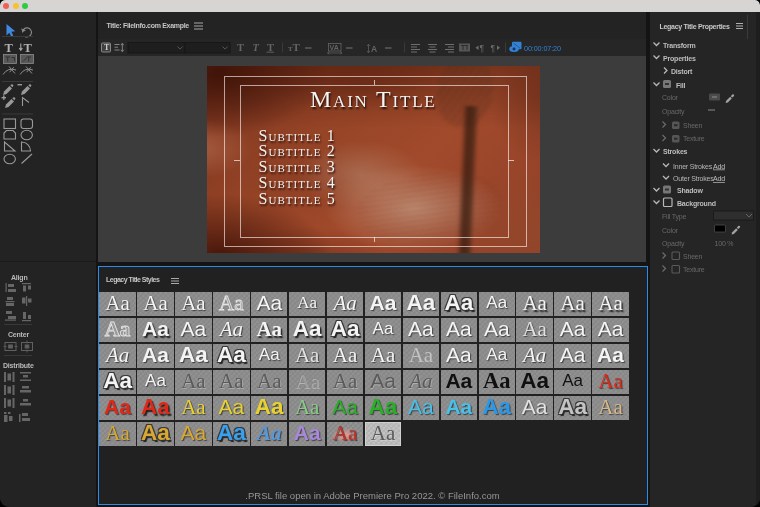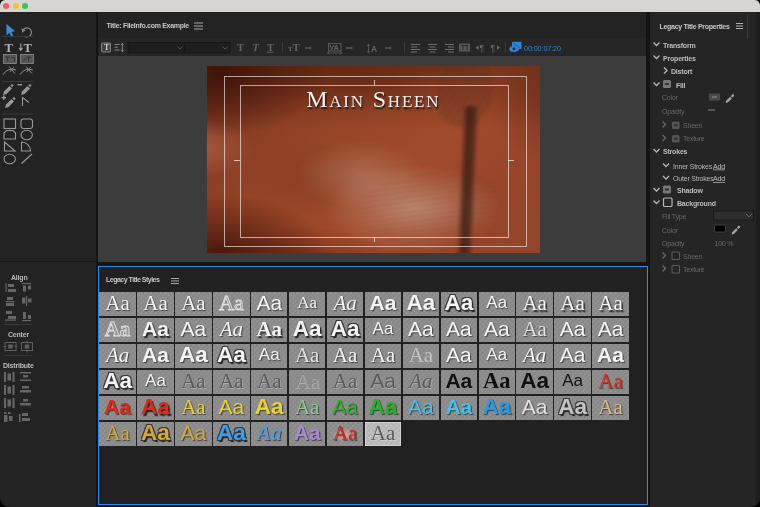--- a/index.html
+++ b/index.html
@@ -293,38 +293,40 @@
     <div id="frame">
       <div class="fx" id="feather"></div>
         <div class="fx" id="quill"></div>
         <div id="script"></div>
       <div class="safe" style="left:17px;top:9.5px;width:303px;height:171.3px;"></div>
       <div class="safe" style="left:33.2px;top:18.6px;width:269.5px;height:153.8px;"></div>
       <div class="tick" style="left:167.3px;top:13.6px;width:1px;height:5px;"></div>
       <div class="tick" style="left:167.3px;top:171.3px;width:1px;height:5px;"></div>
       <div class="tick" style="left:27.2px;top:93.5px;width:6px;height:1px;"></div>
       <div class="tick" style="left:301.5px;top:93.5px;width:6px;height:1px;"></div>
-      <div id="maintitle">Main Sheen</div>
+      <div id="maintitle">Main Title</div>
+      <div id="subs">Subtitle 1<br>Subtitle 2<br>Subtitle 3<br>Subtitle 4<br>Subtitle 5</div>
     </div>
   </div>
   <div id="styles">
     <div style="position:absolute;left:7.5px;top:9px;color:#c6c6c6;font-size:7px;font-weight:bold;letter-spacing:-0.5px;">Legacy Title Styles</div>
     <svg width="10" height="8" style="position:absolute;left:71px;top:10px;">
         <g stroke="#aaa" stroke-width="1">
           <path d="M1 1.5 h8 M1 4 h8 M1 6.5 h8"></path>
         </g>
       </svg>
     <div id="grid">
       <div class="row"><span class="sw f0 w">Aa</span><span class="sw f0 w">Aa</span><span class="sw f0 w">Aa</span><span class="sw f0 olw">Aa</span><span class="sw f1 w">Aa</span><span class="sw f0 w sm">Aa</span><span class="sw f0 w it">Aa</span><span class="sw f1 w b">Aa</span><span class="sw f1 w b lg">Aa</span><span class="sw f1 w b lg ol">Aa</span><span class="sw f1 w sm">Aa</span><span class="sw f0 w sh">Aa</span><span class="sw f0 w sh">Aa</span><span class="sw f0 w sh">Aa</span></div>
       <div class="row"><span class="sw f0 olw b">Aa</span><span class="sw f1 w b sh">Aa</span><span class="sw f1 w">Aa</span><span class="sw f0 w it">Aa</span><span class="sw f0 w b sh">Aa</span><span class="sw f1 w b sh lg">Aa</span><span class="sw f1 w b lg ol">Aa</span><span class="sw f1 w sm">Aa</span><span class="sw f1 w">Aa</span><span class="sw f1 w">Aa</span><span class="sw f1 w">Aa</span><span class="sw f0 pale">Aa</span><span class="sw f1 w">Aa</span><span class="sw f1 w">Aa</span></div>
       <div class="row"><span class="sw f0 w it">Aa</span><span class="sw f1 w b">Aa</span><span class="sw f1 w b lg">Aa</span><span class="sw f1 w b lg ol">Aa</span><span class="sw f1 w sm">Aa</span><span class="sw f0 pale">Aa</span><span class="sw f0 w">Aa</span><span class="sw f0 w">Aa</span><span class="sw f0 dim">Aa</span><span class="sw f1 w">Aa</span><span class="sw f1 w sm">Aa</span><span class="sw f0 w it">Aa</span><span class="sw f1 w">Aa</span><span class="sw f1 w b">Aa</span></div>
       <div class="row"><span class="sw f1 w b lg ol">Aa</span><span class="sw f1 w sm">Aa</span><span class="sw f0 gy">Aa</span><span class="sw f0 gy">Aa</span><span class="sw f0 gy">Aa</span><span class="sw f0 gy2">Aa</span><span class="sw f0 gy">Aa</span><span class="sw f1 gy">Aa</span><span class="sw f0 gy it">Aa</span><span class="sw f1 bk b">Aa</span><span class="sw f0 bk b lg">Aa</span><span class="sw f1 bk b lg">Aa</span><span class="sw f1 bk sm">Aa</span><span class="sw f0 rd">Aa</span></div>
       <div class="row"><span class="sw f1 rd b">Aa</span><span class="sw f1 rd b sh lg">Aa</span><span class="sw f0 yl">Aa</span><span class="sw f1 yl">Aa</span><span class="sw f1 yl b lg">Aa</span><span class="sw f0 gnl">Aa</span><span class="sw f1 gn">Aa</span><span class="sw f1 gn b lg">Aa</span><span class="sw f1 cy">Aa</span><span class="sw f1 cy b">Aa</span><span class="sw f1 bu b lg">Aa</span><span class="sw f1 pale">Aa</span><span class="sw f1 sv b lg ol">Aa</span><span class="sw f0 tn">Aa</span></div>
       <div class="row"><span class="sw f0 gd">Aa</span><span class="sw f1 gd b lg ol">Aa</span><span class="sw f1 gd">Aa</span><span class="sw f1 bu2 b lg ol">Aa</span><span class="sw f0 bu3 b it">Aa</span><span class="sw f1 pu b">Aa</span><span class="sw f0 rd2" style="background-image:radial-gradient(ellipse 18px 10px at 50% 55%, rgba(255,160,150,.8), rgba(255,160,150,0) 75%),linear-gradient(45deg,#959595 25%,transparent 25%,transparent 75%,#959595 75%),linear-gradient(45deg,#959595 25%,transparent 25%,transparent 75%,#959595 75%);background-size:100% 100%,5px 5px,5px 5px;background-position:0 0,0 0,2.5px 2.5px;">Aa</span><span class="sw f0 gy sel">Aa</span></div>
     </div>
+    <div id="sfoot">.PRSL file open in Adobe Premiere Pro 2022. © FileInfo.com</div>
   </div>
   <div id="rpanel">
     <div style="position:absolute;right:0;top:0;width:4px;height:495px;background:#1e1e1e;"></div>
     <svg width="110" height="495" viewBox="0 0 110 495" style="position:absolute;left:0;top:0" font-family="Liberation Sans" letter-spacing="-0.2">
       <text x="9.5" y="16.5" fill="#c9c9c9" font-size="7" font-weight="bold" letter-spacing="-0.3">Legacy Title Properties</text>
       <g stroke="#b0b0b0" stroke-width="1">
           <path d="M86 11.5 h7 M86 14 h7 M86 16.5 h7"></path>
         </g>
       <path d="M97.5 3 v24" stroke="#3a3a3a"></path>
 

